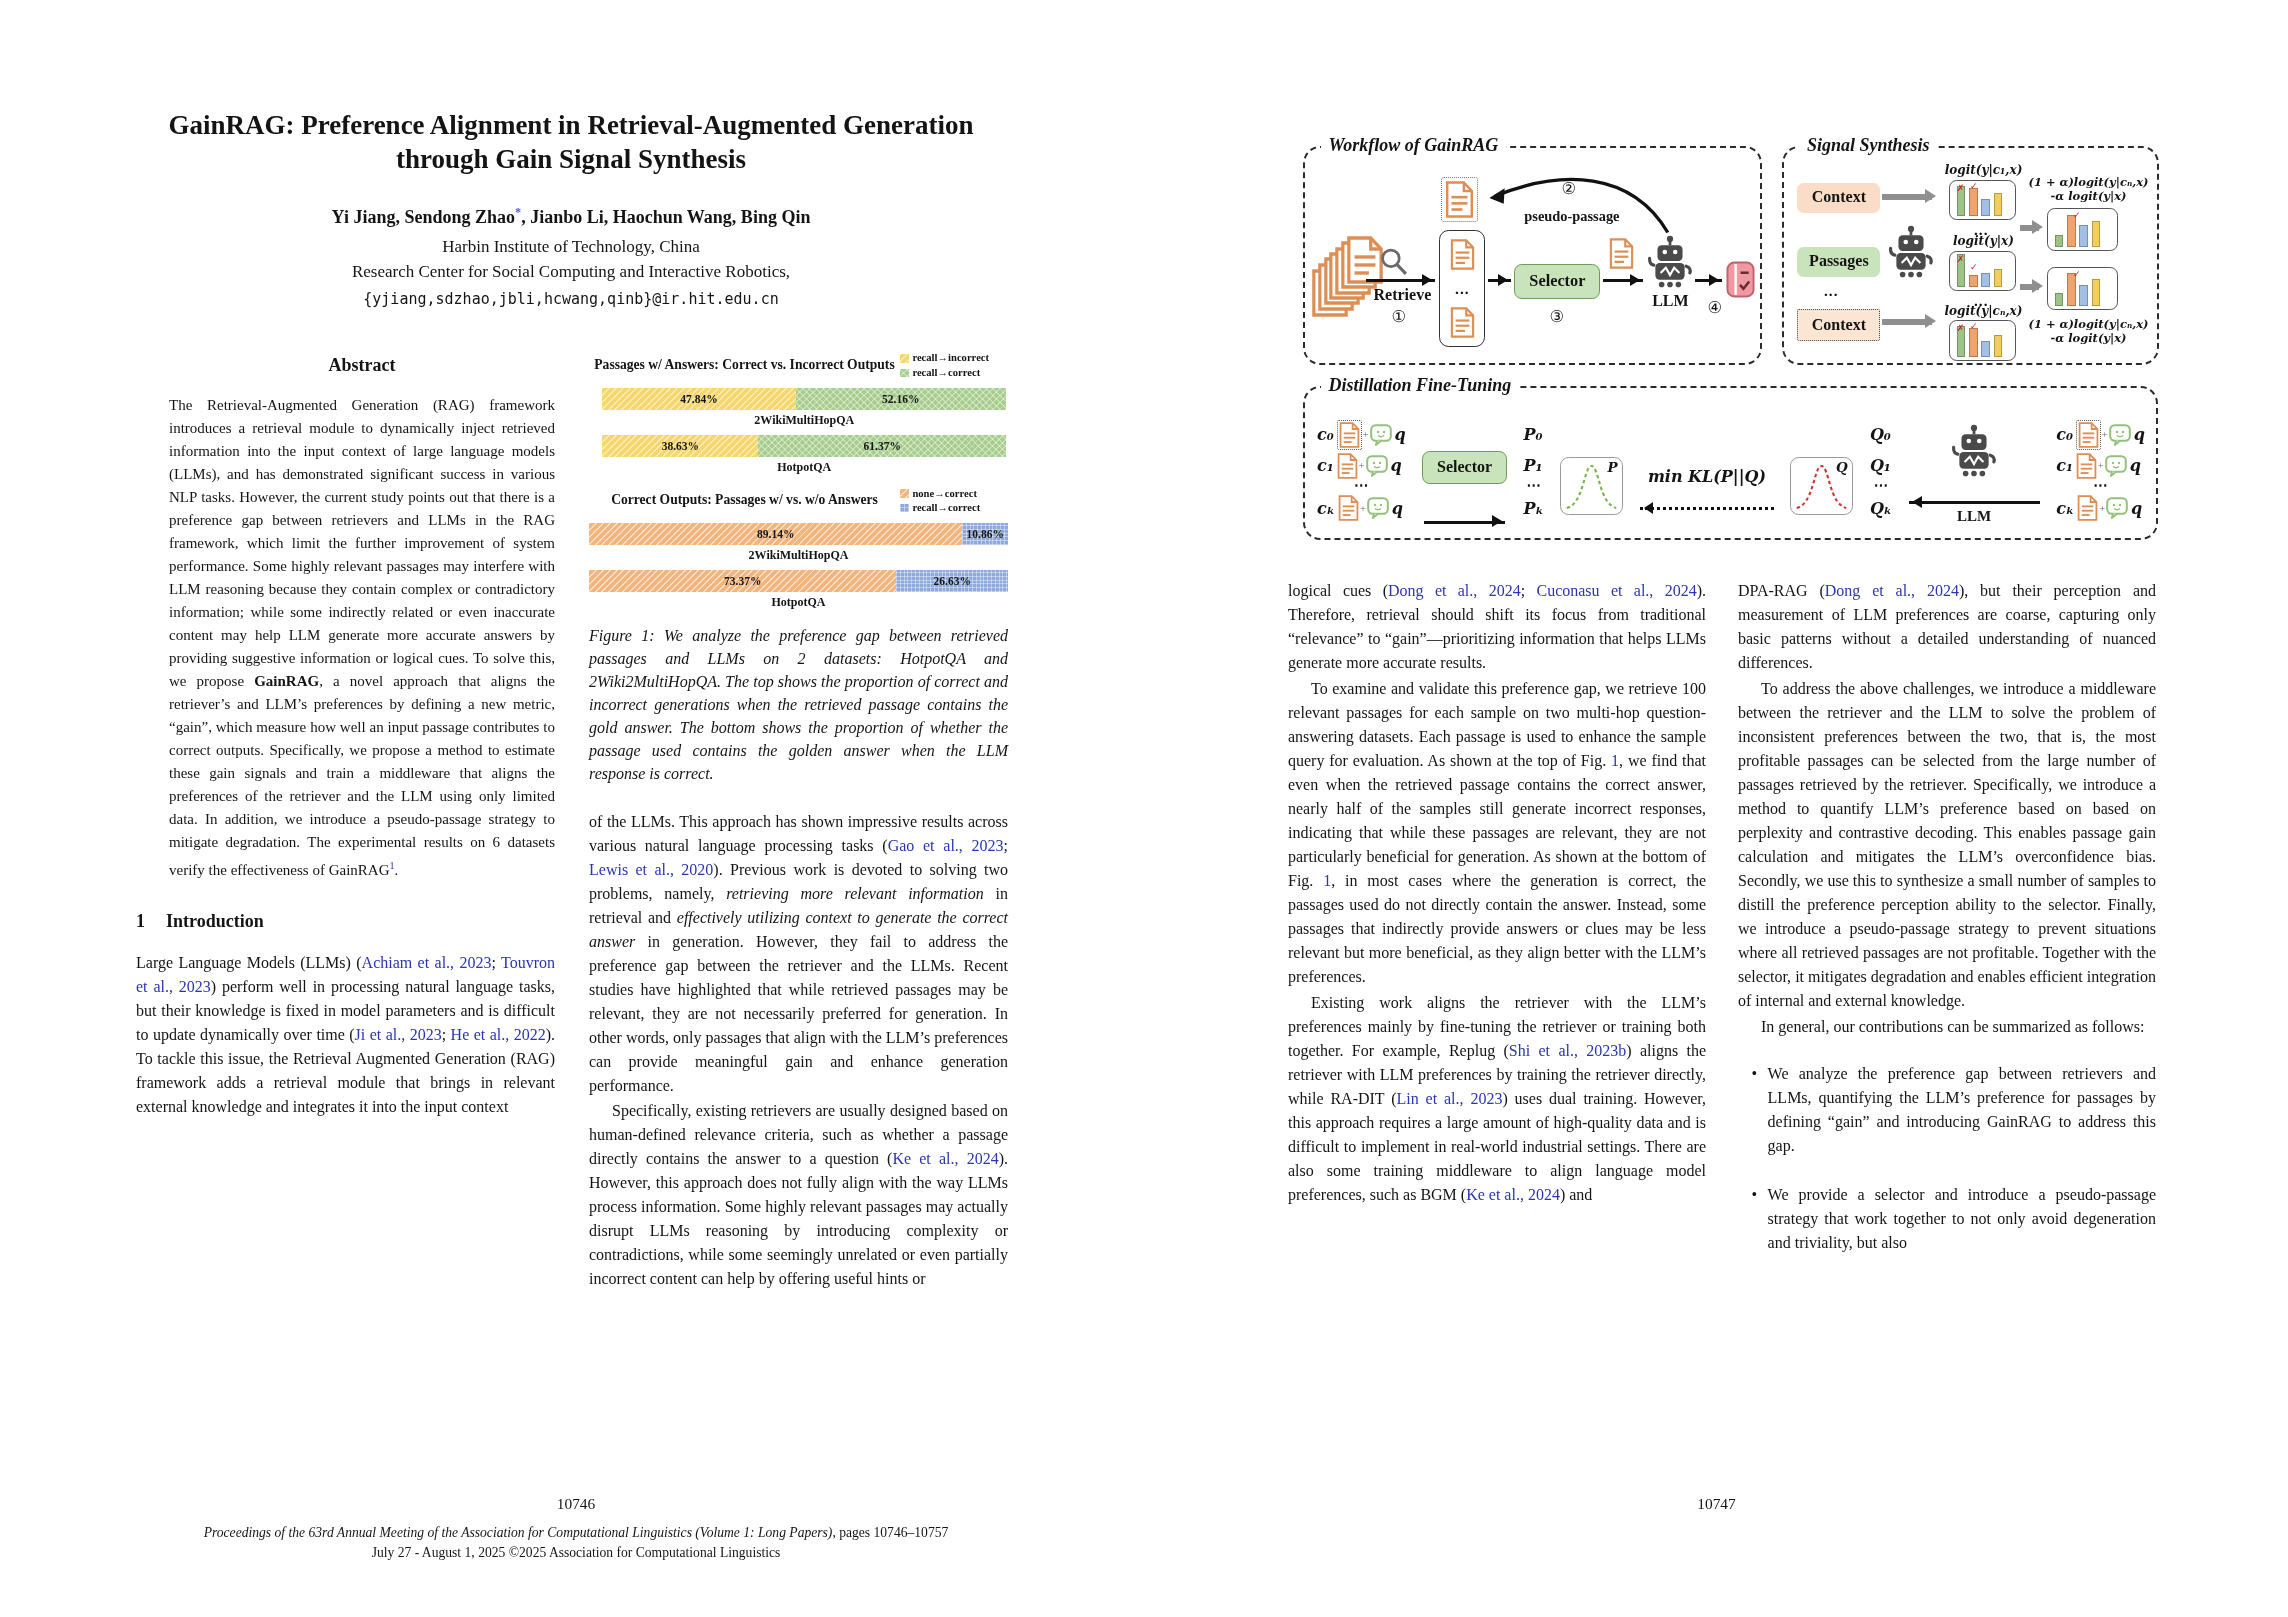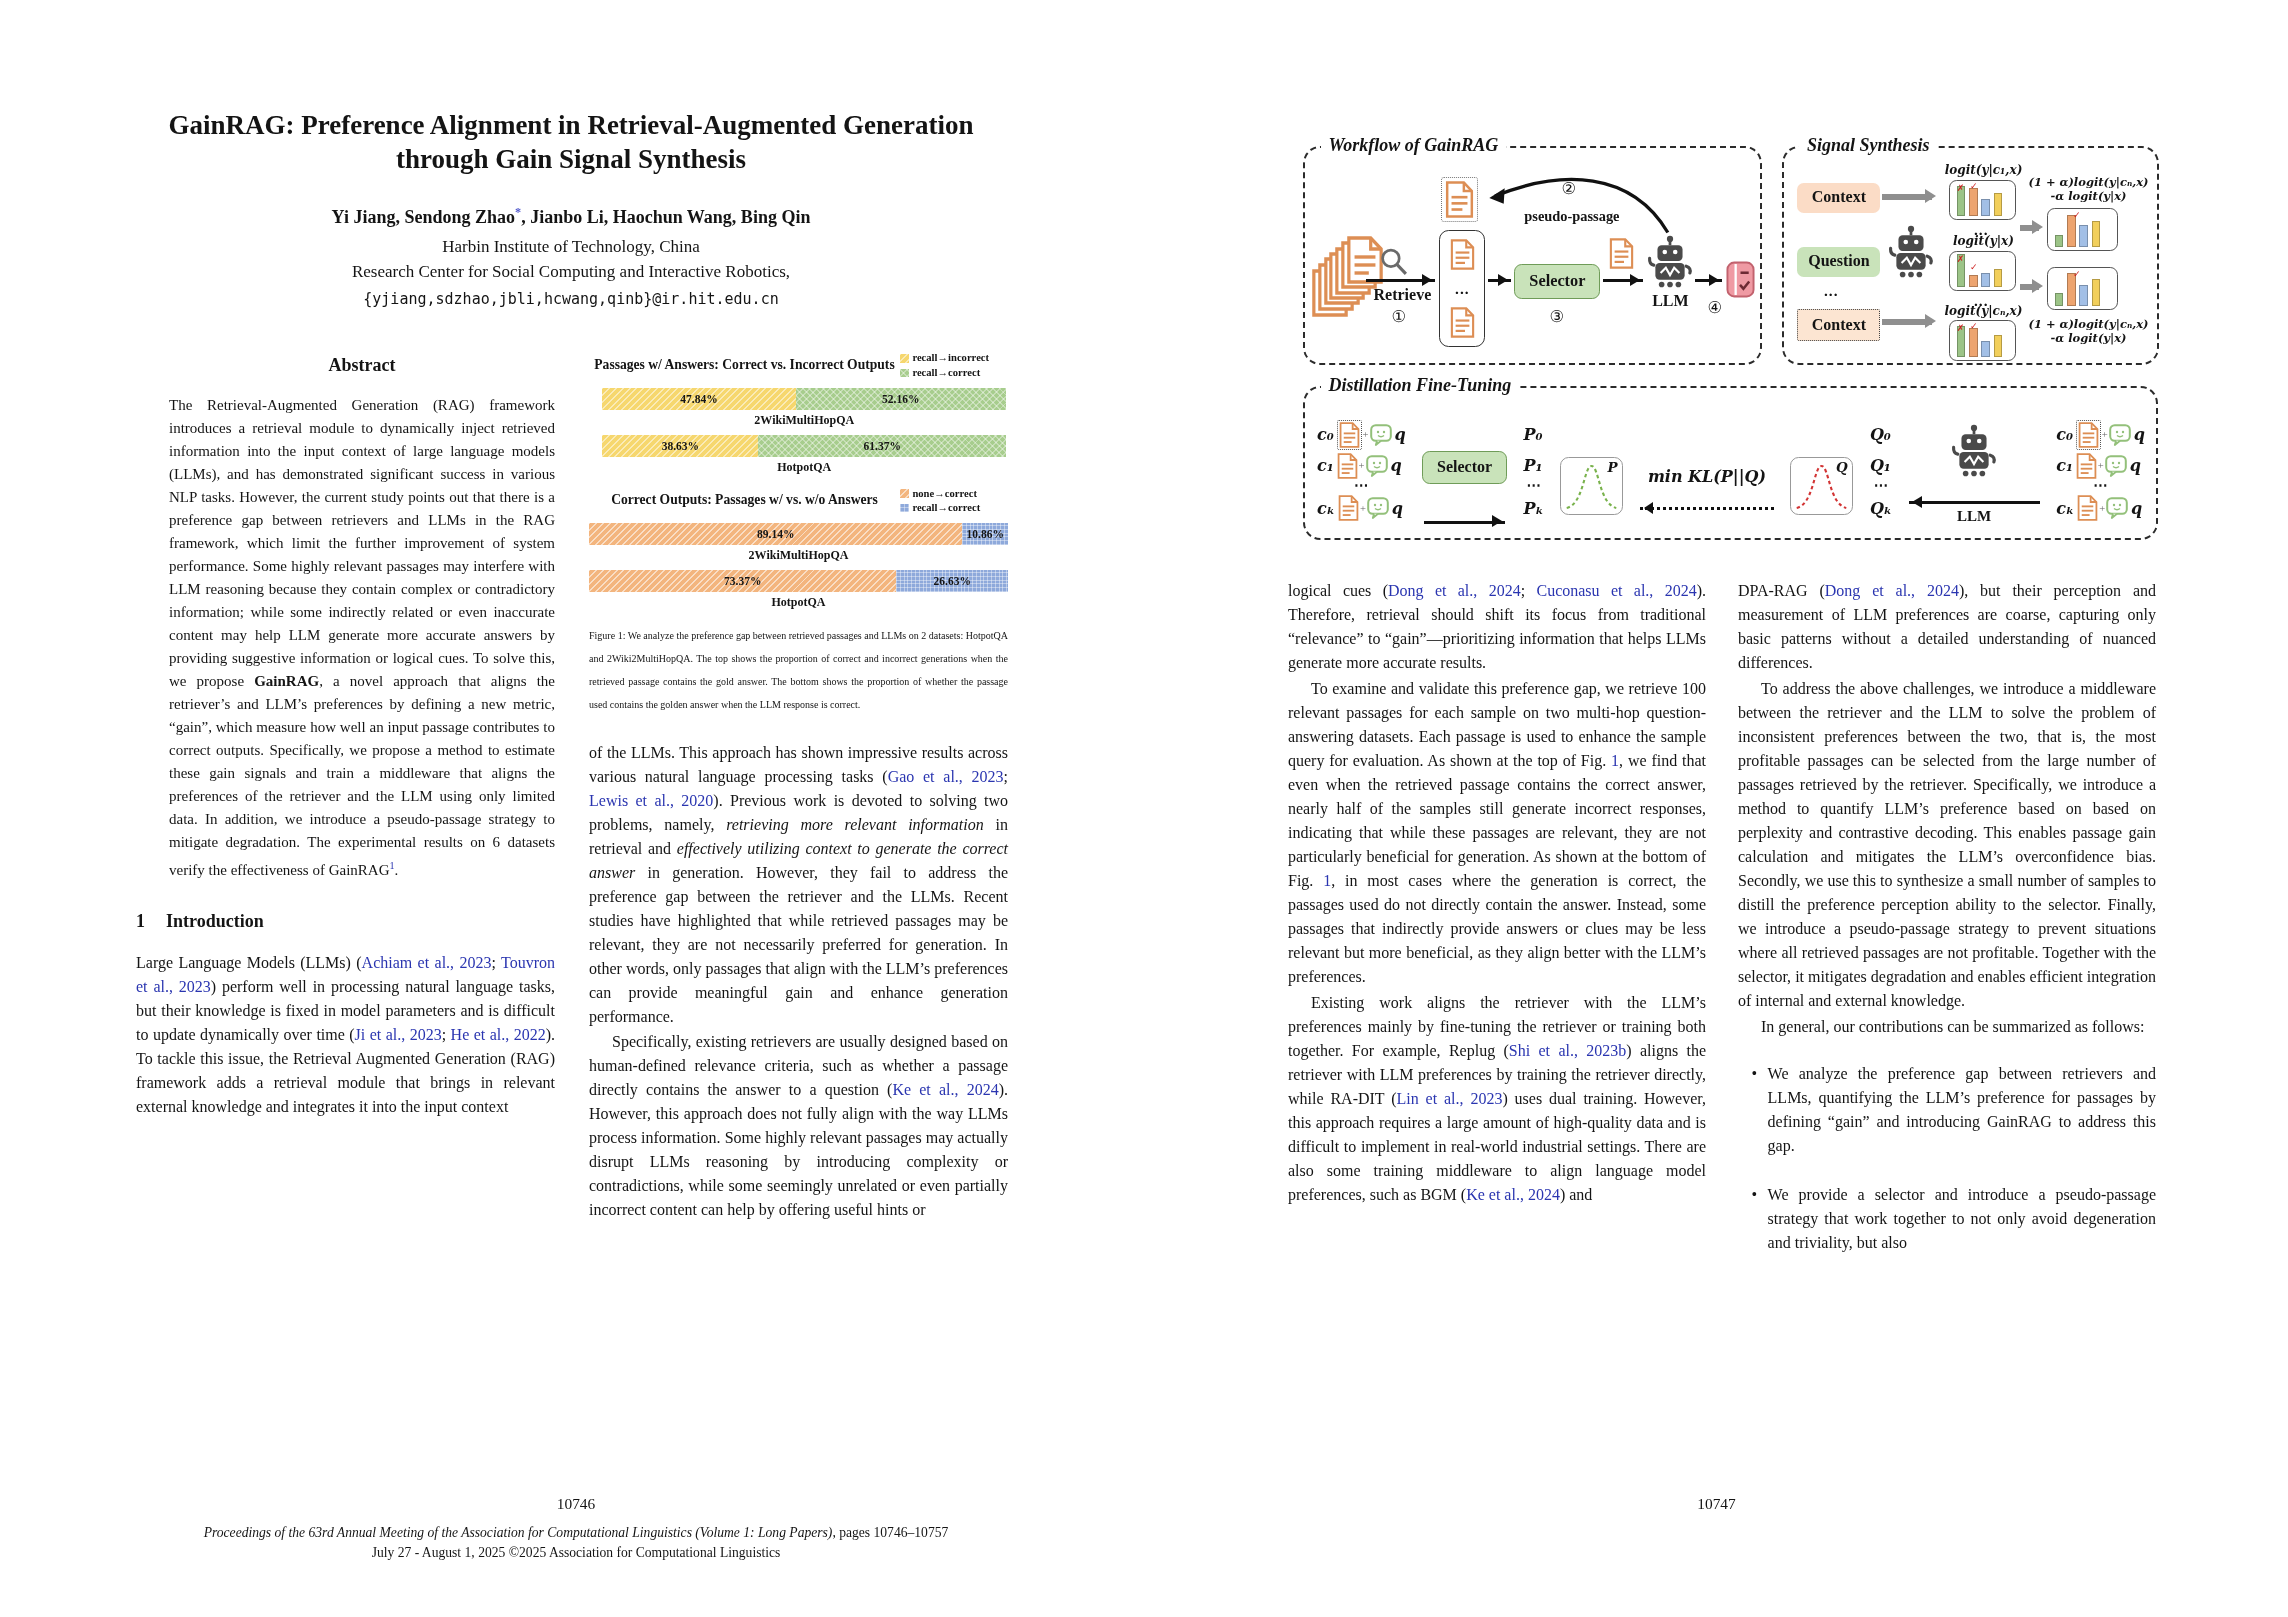--- a/index.html
+++ b/index.html
@@ -44,21 +44,21 @@
   .lg-sq{width:8.6px;height:8.6px;flex:0 0 8.6px;display:inline-block;}
   .bar-row{display:flex;height:22px;}
   .bar-seg{position:relative;height:100%;}
   .bar-label{position:absolute;left:0;right:0;top:0;text-align:center;font-weight:bold;font-size:11.5px;line-height:22px;white-space:nowrap;}
   .bar-cat{text-align:center;font-weight:bold;font-size:12px;line-height:16.3px;margin:1.9px 0 6.7px 0;}
   .c1pad{margin-left:13.4px;margin-right:1.9px;}
   .bar-yellow{background:#f6d76e;background-image:repeating-linear-gradient(135deg,rgba(255,255,255,.5) 0 1.4px,transparent 1.4px 4.8px);}
   .bar-green{background:#a7cd8d;background-image:repeating-linear-gradient(45deg,rgba(255,255,255,.35) 0 1.4px,transparent 1.4px 4.8px),repeating-linear-gradient(135deg,rgba(255,255,255,.35) 0 1.4px,transparent 1.4px 4.8px);}
   .bar-orange{background:#f3b57e;background-image:repeating-linear-gradient(135deg,rgba(255,255,255,.55) 0 1.4px,transparent 1.4px 4.8px);}
   .bar-blue{background:#8ea9db;background-image:repeating-linear-gradient(0deg,rgba(255,255,255,.4) 0 1px,transparent 1px 3.8px),repeating-linear-gradient(90deg,rgba(255,255,255,.4) 0 1px,transparent 1px 3.8px);}
-  .fig1-cap{font-size:10px;line-height:23px;margin-top:13.4px;}
+  .fig1-cap{font-size:16px;line-height:23px;margin-top:13.4px;font-style:italic;}
   
   #right-page{position:absolute;left:1288px;top:125px;width:868px;}
   .fig2{position:relative;height:427px;}
   .panel{position:absolute;border:2.5px dashed #2b2b2b;border-radius:17.3px;background:#fff;box-sizing:border-box;}
   .panel-title{position:absolute;top:-13.4px;left:15.4px;background:#fff;padding:0 7.7px;font-weight:bold;font-style:italic;font-size:18px;white-space:nowrap;}
   #p-workflow{left:15.4px;top:21px;width:459px;height:219px;}
   #p-signal{left:494px;top:21px;width:377px;height:219px;}
   #p-distill{left:15.4px;top:261px;width:855px;height:154px;}
   .abs-el{position:absolute;}
   
@@ -363,21 +363,21 @@
             <rect x="1.5" y="1.5" width="27" height="35" rx="7" fill="#ef9aa3" stroke="#c2626e" stroke-width="2"></rect>
             <line x1="10" y1="3" x2="10" y2="35" stroke="#fff" stroke-width="2.4"></line>
             <line x1="15" y1="12" x2="23.5" y2="12" stroke="#6d2a33" stroke-width="2.6"></line>
             <path d="M14.5 24.5 l3.5 4 l6 -7.5" fill="none" stroke="#6d2a33" stroke-width="2.6"></path>
           </svg></i>
     </div>
 
     <div class="panel" id="p-signal">
       <div class="panel-title">Signal Synthesis</div>
       <div class="pbox abs-el" style="left:13.4px;top:35px;width:83px;height:30px;line-height:28px;">Context</div>
-      <div class="qbox abs-el" style="left:13.4px;top:99px;width:83px;height:30px;line-height:28px;border:none;">Question</div>
+      <div class="qbox abs-el" style="left:13.4px;top:99px;width:83px;height:30px;line-height:28px;border:none;">Passages</div>
       <div class="abs-el dots-b" style="left:40px;top:134px;">...</div>
       <div class="pbox-dot abs-el" style="left:13.4px;top:161px;width:83px;height:32px;line-height:29px;">Context</div>
       <div class="garrow" style="left:98px;top:46px;width:50px;"></div>
       <div class="garrow" style="left:98px;top:171px;width:50px;"></div>
       <i class="abs-el fig-ic" style="left: 104px; top: 75px; width: 46px; height: 58px; display: block;"><svg width="100%" height="100%" viewBox="0 0 44 52">
             <circle cx="22" cy="4" r="3" fill="#4a4a4a"></circle>
             <rect x="20.7" y="5.5" width="2.6" height="4.5" fill="#4a4a4a"></rect>
             <rect x="10" y="10" width="24" height="15" rx="4" fill="#4a4a4a"></rect>
             <circle cx="17" cy="16.5" r="2.2" fill="#fff"></circle>
             <circle cx="27" cy="16.5" r="2.2" fill="#fff"></circle>

